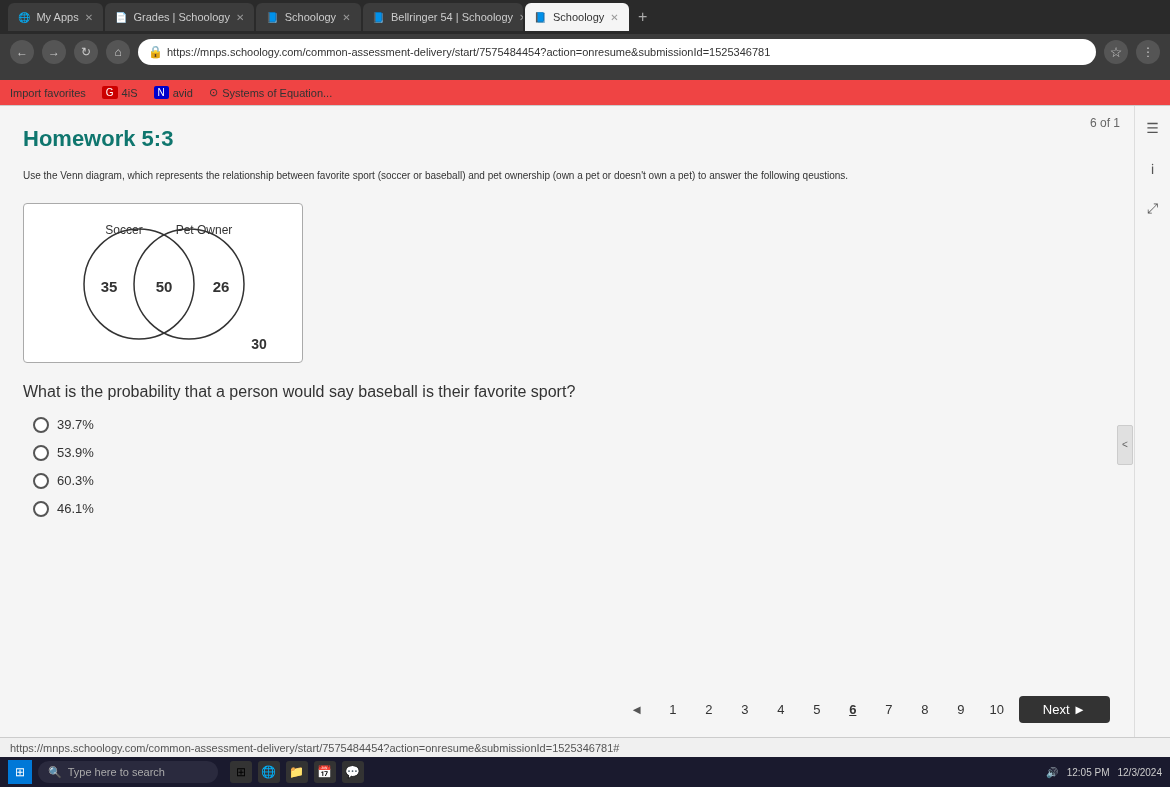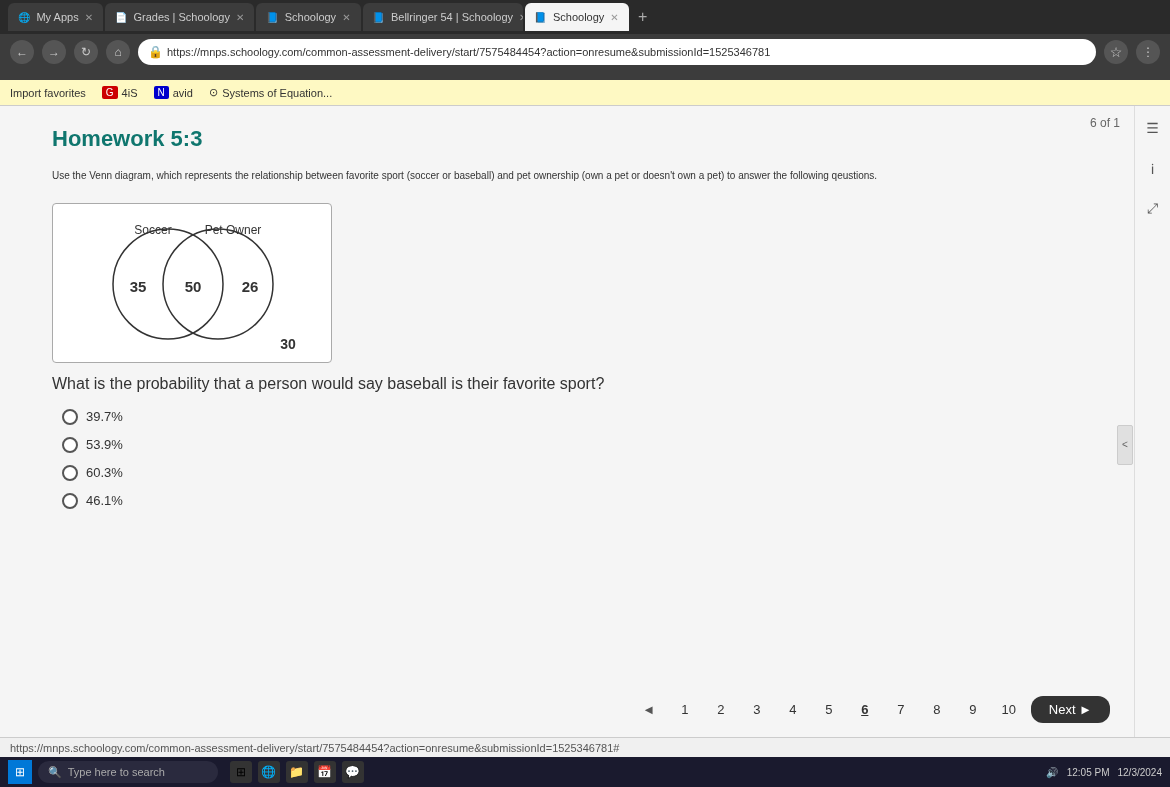--- a/index.html
+++ b/index.html
@@ -76,21 +76,21 @@
       display: flex;
       align-items: center;
       padding: 0 10px;
       font-size: 11px;
       color: #333;
     }
     .bookmarks-bar {
       display: flex;
       align-items: center;
       height: 26px;
-      background: #fef9c3;
+      background: #ef4444;
       border-bottom: 1px solid #ccc;
       padding: 0 10px;
       gap: 16px;
       font-size: 11px;
       color: #333;
     }
     .bookmark-item {
       display: flex;
       align-items: center;
       gap: 4px;
@@ -129,21 +129,21 @@
       align-items: center;
       justify-content: center;
       color: #555;
       font-size: 14px;
       cursor: pointer;
     }
 
     
     .quiz-area {
       flex: 1;
-      padding: 20px 52px;
+      padding: 20px 23px;
       overflow-y: auto;
       max-width: 1100px;
     }
 
     .page-indicator {
       position: absolute;
       right: 50px;
       top: 10px;
       font-size: 12px;
       color: #666;
@@ -164,21 +164,21 @@
       max-width: 900px;
     }
 
     
     .venn-container {
       border: 1px solid #aaa;
       background: #fff;
       width: 280px;
       height: 160px;
       position: relative;
-      margin-bottom: 12px;
+      margin-bottom: 20px;
       border-radius: 4px;
     }
 
     .venn-svg {
       width: 280px;
       height: 160px;
     }
 
     .question-text {
       font-size: 16px;
@@ -245,22 +245,22 @@
       justify-content: center;
       font-size: 13px;
       color: #333;
       cursor: pointer;
       border-radius: 3px;
     }
 
     .next-btn {
       background: #333;
       color: #fff;
-      padding: 6px 18px;
-      border-radius: 12px;
+      padding: 6px 24px;
+      border-radius: 4px;
       font-size: 13px;
       cursor: pointer;
       display: flex;
       align-items: center;
       gap: 6px;
     }
 
     
     .taskbar {
       position: absolute;

